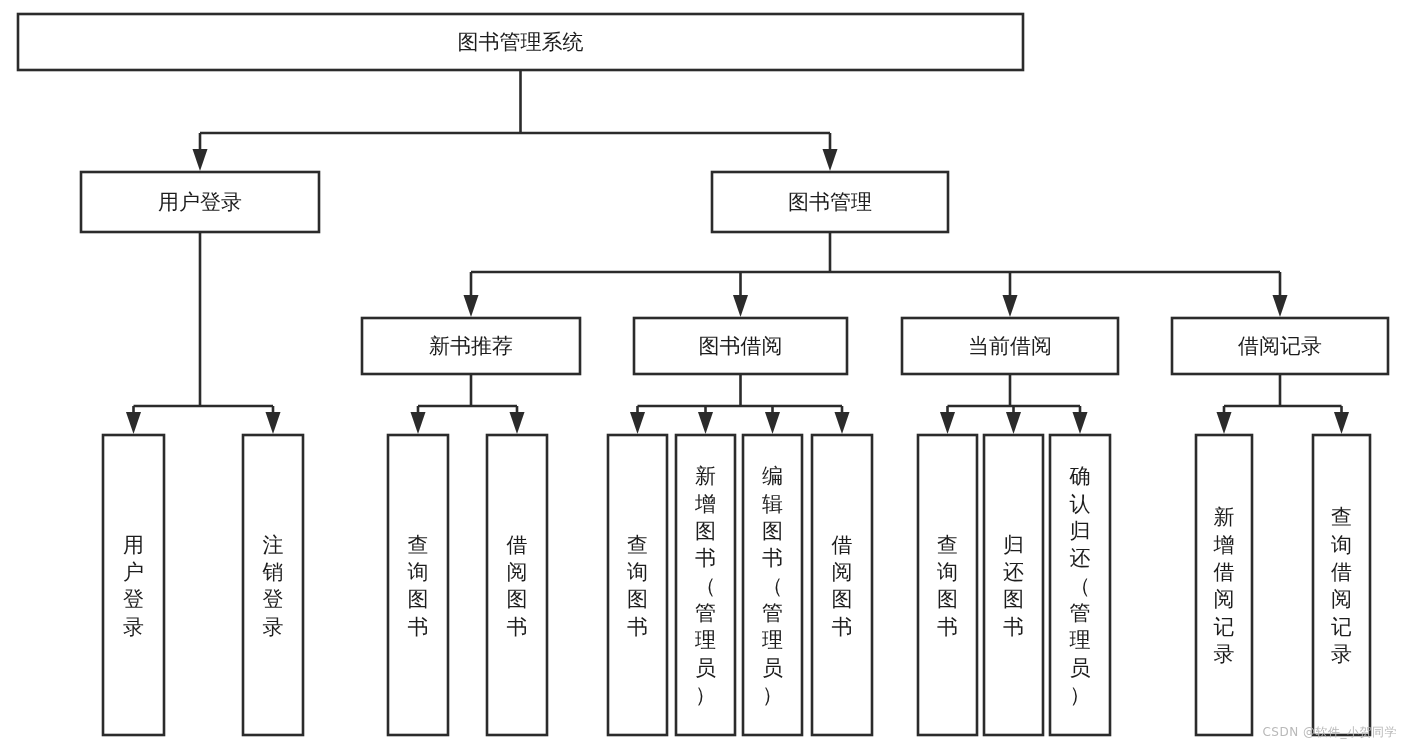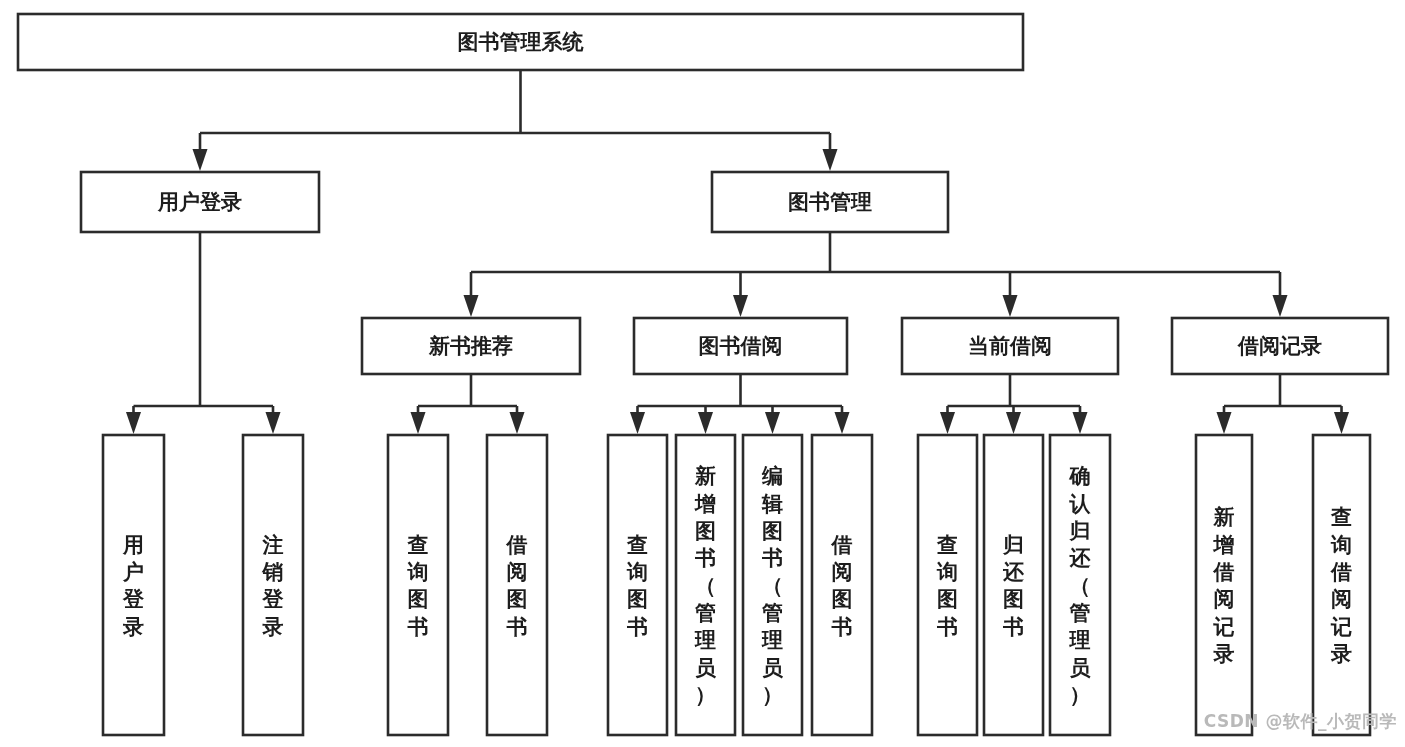--- a/index.html
+++ b/index.html
@@ -13,21 +13,20 @@
     height: 747px;
     font-family: "DejaVu Sans", "Liberation Sans", sans-serif;
     overflow: hidden;
     position: relative;
   }
   #diagram-root {
     position: relative;
     width: 1405px;
     height: 747px;
     background: #ffffff;
-    font-weight: bold;
   }
   svg#tree-svg {
     position: absolute;
     top: 0;
     left: 0;
     width: 1405px;
     height: 747px;
     display: block;
   }
   .node-box {
@@ -54,23 +53,23 @@
   }
   .node-label-v {
     font-family: "DejaVu Sans", "Liberation Sans", sans-serif;
     font-size: 21px;
     fill: #1d1d1d;
     text-anchor: middle;
   }
   .watermark {
     position: absolute;
     right: 8px;
-    bottom: 14px;
-    font-family: "DejaVu Sans", "Liberation Sans", sans-serif;
-    font-size: 17px;
+    bottom: 6px;
+    font-family: "DejaVu Sans", "Liberation Sans", sans-serif;
+    font-size: 12px;
     color: #b9b9b9;
     letter-spacing: 0.5px;
     white-space: nowrap;
     user-select: none;
   }
 </style>
 </head>
 <body>
 
 <div id="diagram-root">

